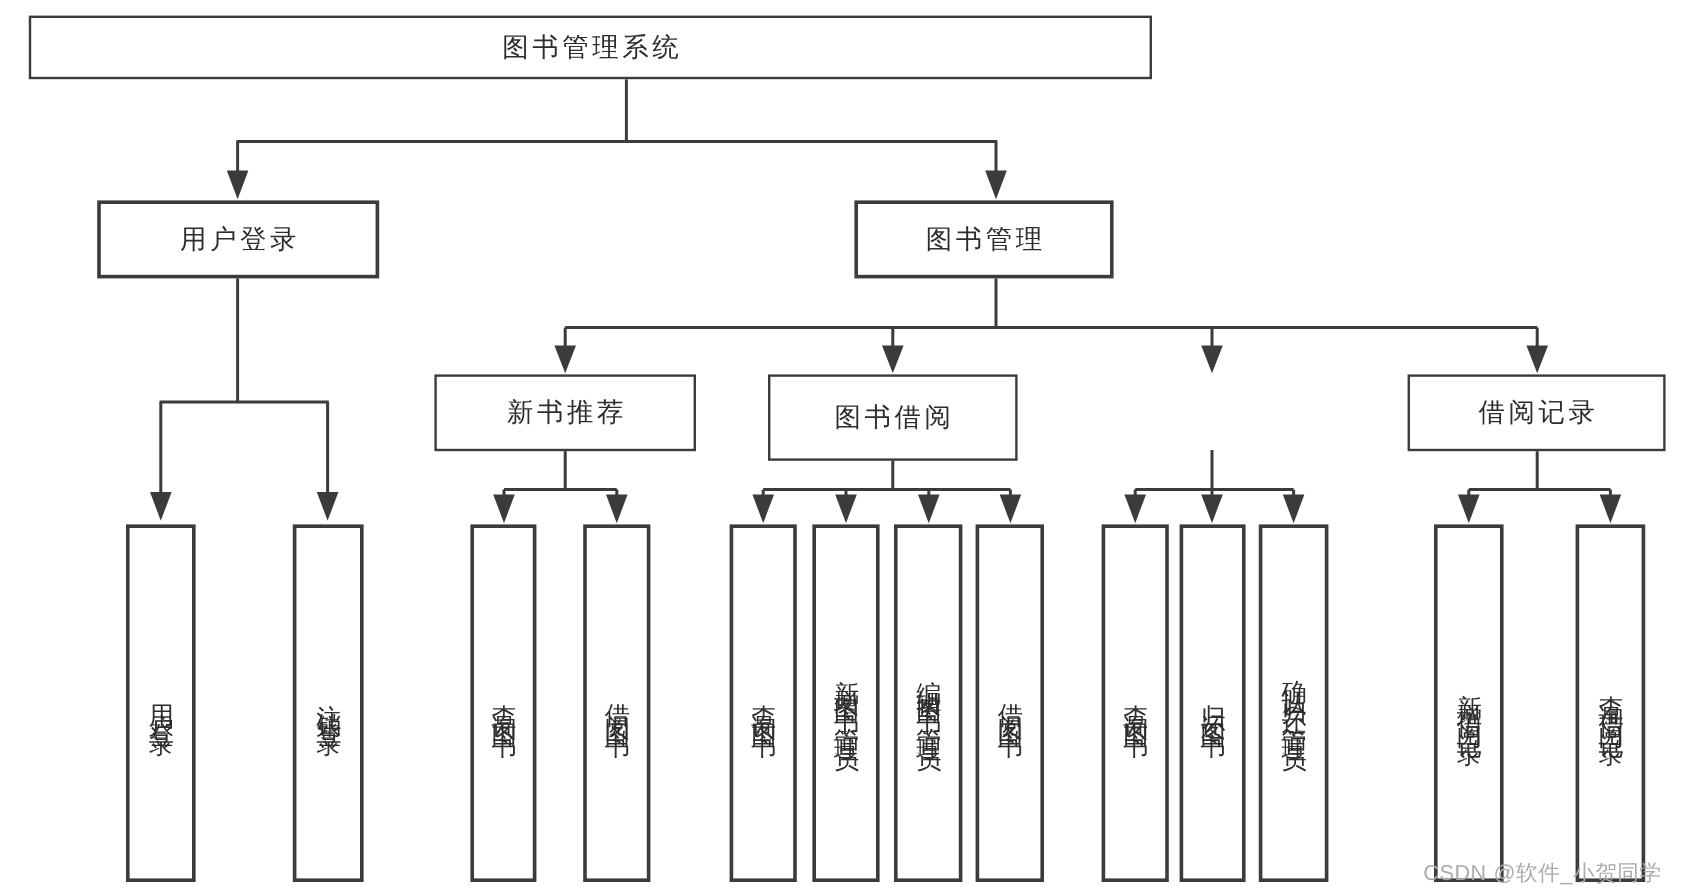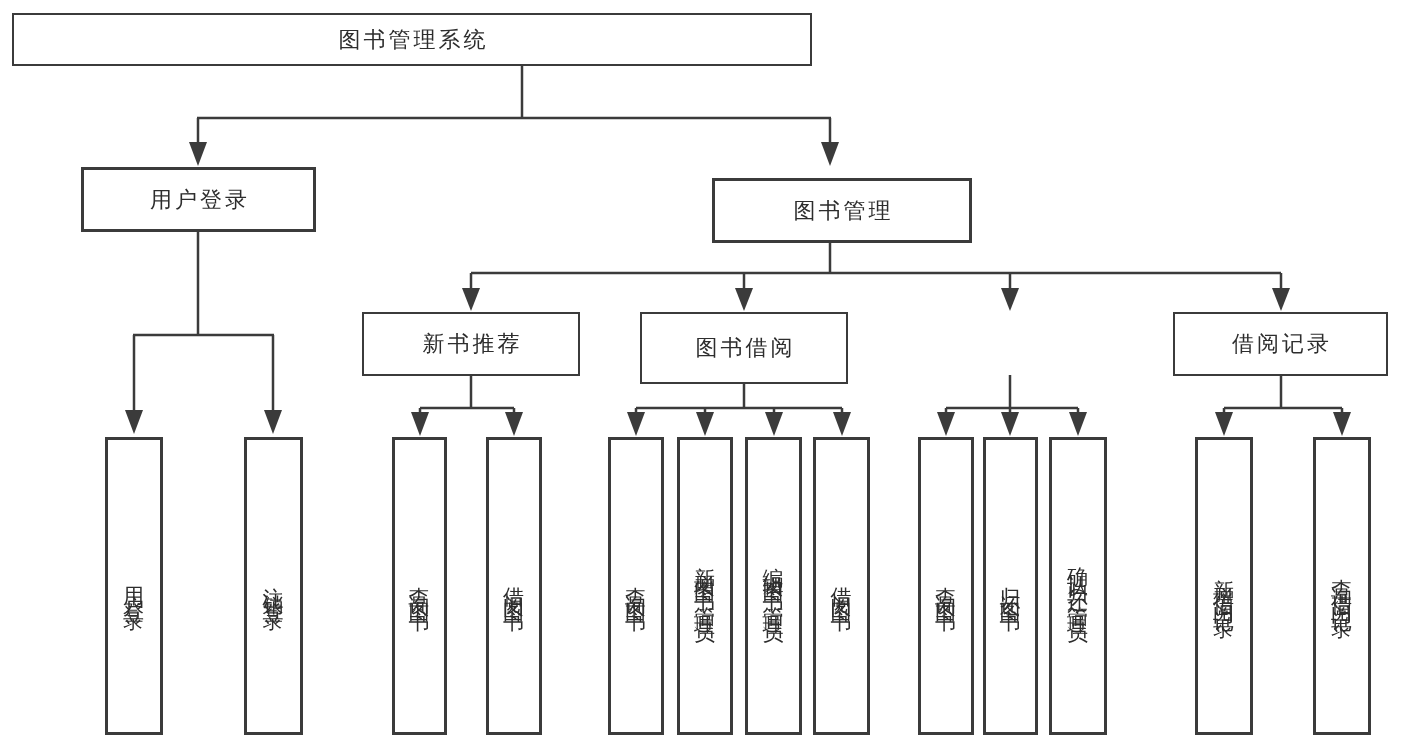--- a/index.html
+++ b/index.html
@@ -108,24 +108,24 @@
     <polygon points="1069,412 1087,412 1078,436"></polygon>
 
     <path d="M1281,375 V409"></path>
     <path d="M1224,408 H1342"></path>
     <path d="M1224,408 V414"></path>
     <path d="M1342,408 V414"></path>
     <polygon points="1215,412 1233,412 1224,436"></polygon>
     <polygon points="1333,412 1351,412 1342,436"></polygon>
   </svg>
 
-  <div class="node" style="left:12px;top:13px;width:800px;height:53px;">图书管理系统</div>
+  <div class="node" style="left:24px;top:13px;width:936px;height:53px;">图书管理系统</div>
 
   <div class="node" style="left:81px;top:167px;width:235px;height:65px;border-width:3px;">用户登录</div>
-  <div class="node" style="left:712px;top:178px;width:260px;height:65px;border-width:3px;">图书管理</div>
+  <div class="node" style="left:712px;top:167px;width:216px;height:65px;border-width:3px;">图书管理</div>
 
   <div class="node" style="left:362px;top:312px;width:218px;height:64px;">新书推荐</div>
   <div class="node" style="left:640px;top:312px;width:208px;height:72px;">图书借阅</div>
   <div class="node" style="left:1173px;top:312px;width:215px;height:64px;">借阅记录</div>
 
   <div class="leaf" style="left:105px;width:58px;">用户登录</div>
   <div class="leaf" style="left:244px;width:59px;">注销登录</div>
 
   <div class="leaf" style="left:392px;width:55px;">查询图书</div>
   <div class="leaf" style="left:486px;width:56px;">借阅图书</div>
@@ -135,13 +135,14 @@
   <div class="leaf" style="left:745px;width:57px;">编辑图书（管理员）</div>
   <div class="leaf" style="left:813px;width:57px;">借阅图书</div>
 
   <div class="leaf" style="left:918px;width:56px;">查询图书</div>
   <div class="leaf" style="left:983px;width:55px;">归还图书</div>
   <div class="leaf" style="left:1049px;width:58px;">确认归还（管理员）</div>
 
   <div class="leaf" style="left:1195px;width:58px;">新增借阅记录</div>
   <div class="leaf" style="left:1313px;width:58px;">查询借阅记录</div>
 
+  <div class="watermark">CSDN @软件_小贺同学</div>
 </div>
 
 </body></html>

